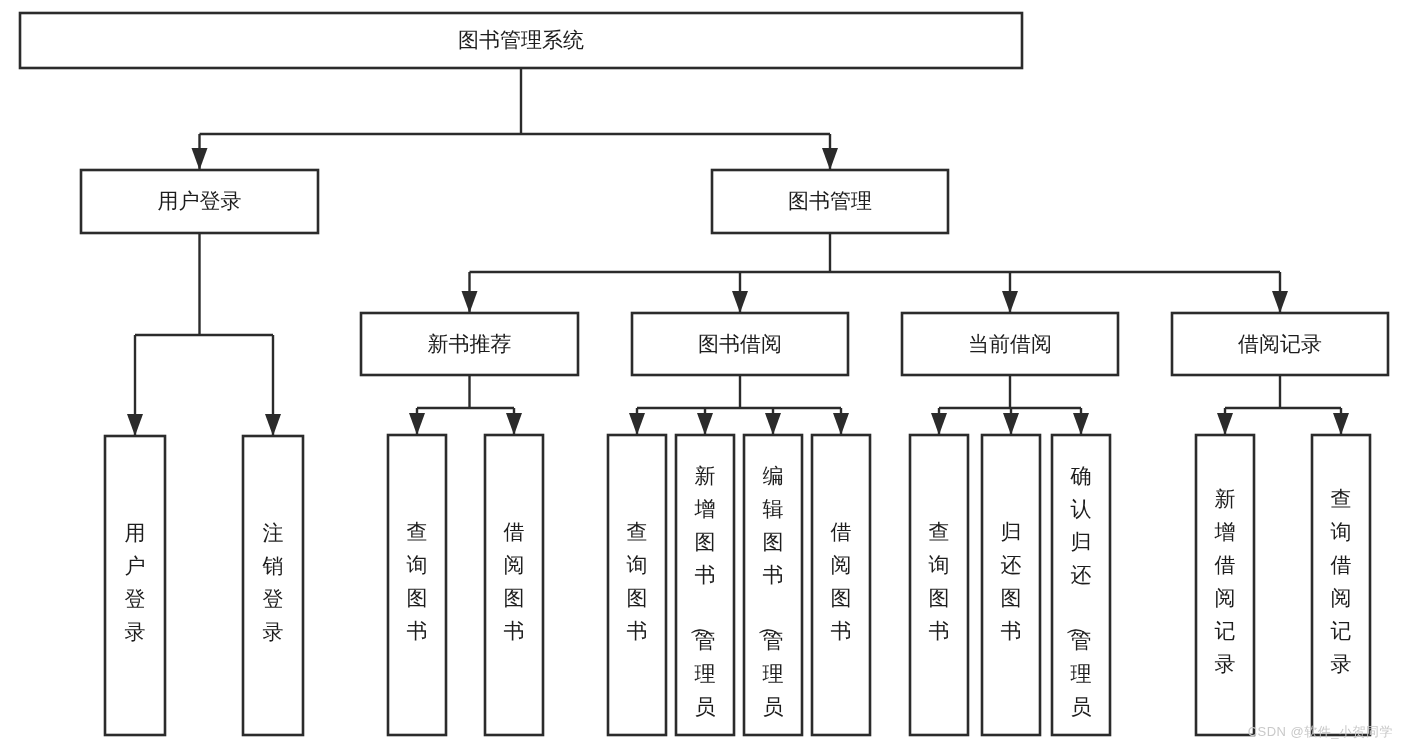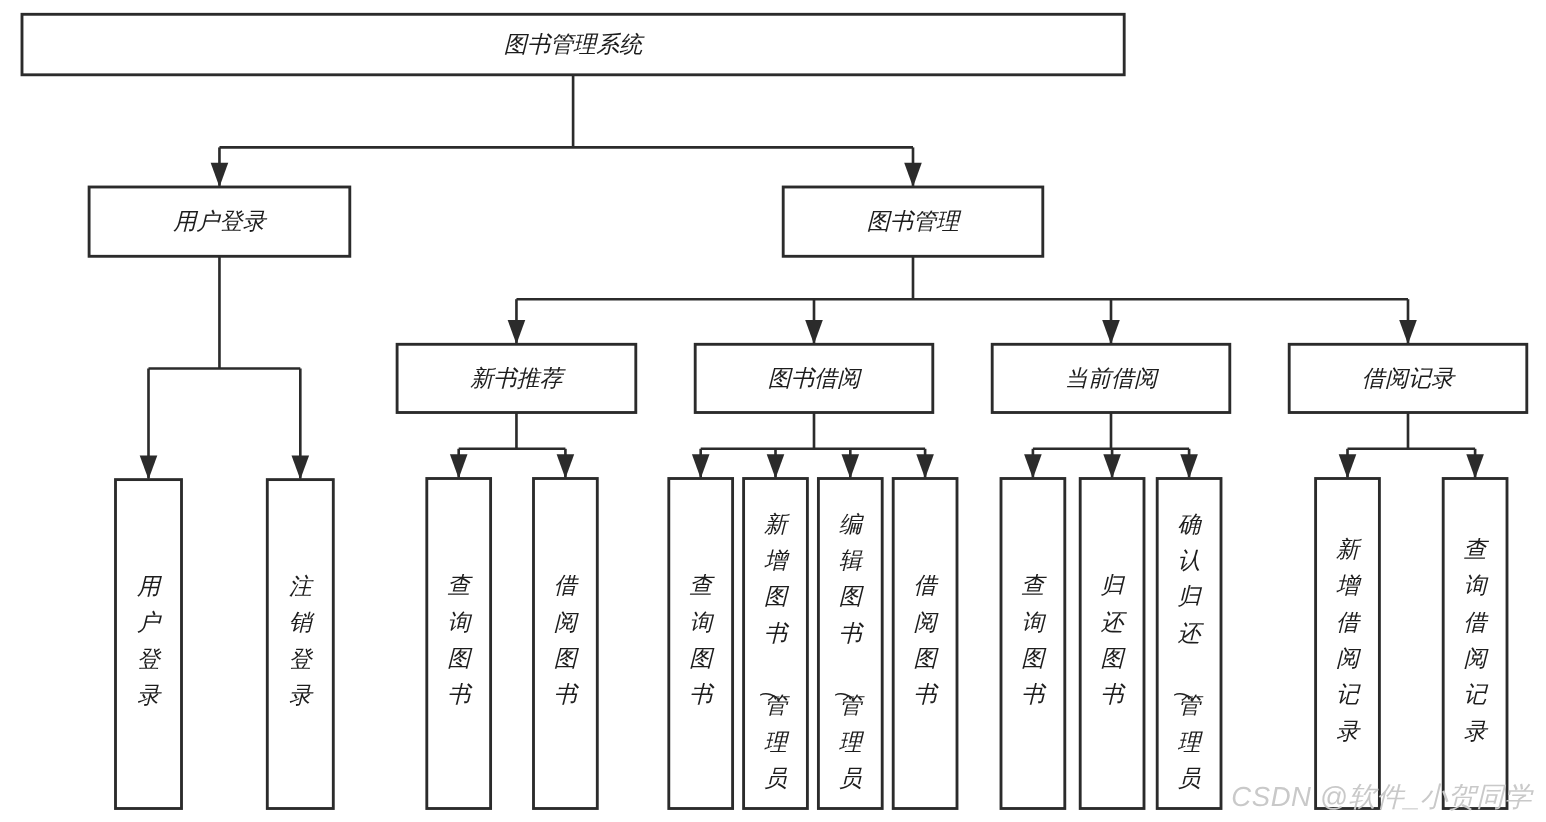--- a/index.html
+++ b/index.html
@@ -12,21 +12,20 @@
     width: 1405px;
     height: 747px;
     font-family: "Liberation Sans", "DejaVu Sans", sans-serif;
     overflow: hidden;
     position: relative;
   }
   #diagram-root {
     position: relative;
     width: 1405px;
     height: 747px;
-    font-style: italic;
   }
   svg#diagram-svg {
     position: absolute;
     left: 0;
     top: 0;
     width: 1405px;
     height: 747px;
     display: block;
   }
   .node-box {
@@ -55,21 +54,21 @@
     font-family: "Liberation Sans", "DejaVu Sans", sans-serif;
     font-size: 21px;
     fill: #1d1d1d;
     text-anchor: middle;
   }
   .watermark {
     position: absolute;
     right: 12px;
     bottom: 6px;
     font-family: "Liberation Sans", "DejaVu Sans", sans-serif;
-    font-size: 25px;
+    font-size: 13px;
     color: #c9c9c9;
     white-space: nowrap;
     letter-spacing: 0.5px;
     user-select: none;
   }
 </style>
 </head>
 <body>
 
 <div id="diagram-root">

